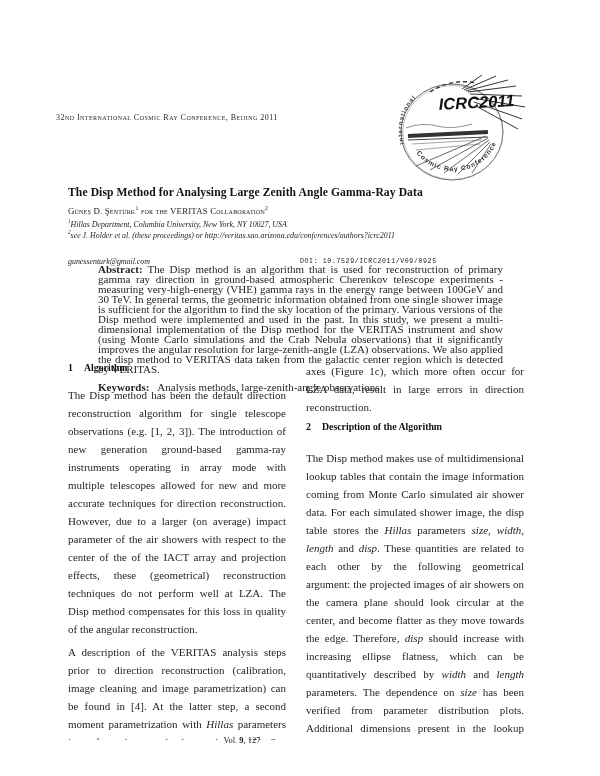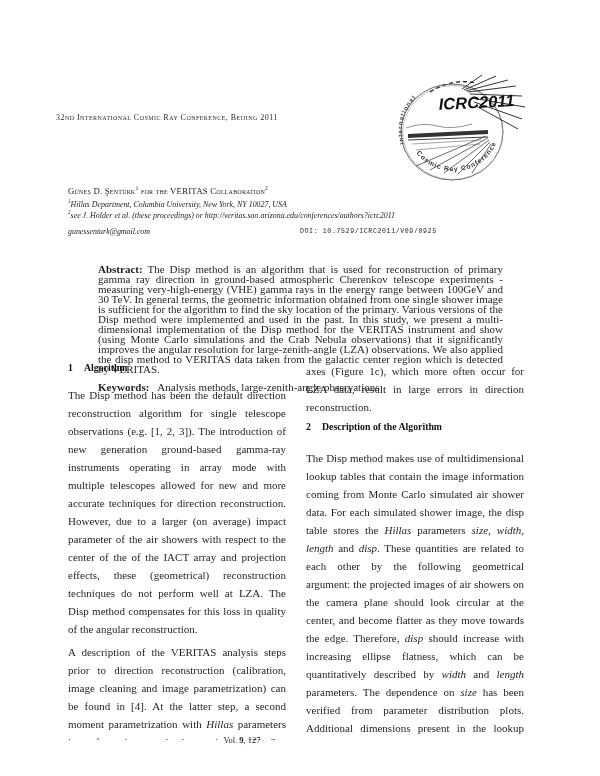--- a/index.html
+++ b/index.html
@@ -13,21 +13,21 @@
     font-size:8px;font-variant:small-caps;letter-spacing:.45px;color:#2a2a2a;
   }
   
   .logo{position:absolute;left:392px;top:74px;width:140px;height:110px;}
   
   .title-block{position:absolute;left:68px;top:186px;width:464px;}
   .paper-title{font-size:11.6px;font-weight:bold;letter-spacing:.1px;margin:0 0 7px 0;color:#111;}
   .author-line{font-size:8.8px;font-variant:small-caps;letter-spacing:.2px;color:#222;margin-bottom:3px;}
   sup{font-size:.65em;line-height:0;}
   .affil{font-size:7.9px;font-style:italic;color:#222;line-height:11px;}
-  .contact-row{position:relative;font-size:7.9px;margin-top:6px;height:11px;}
+  .contact-row{position:relative;font-size:7.9px;margin-top:16px;height:11px;}
   .email{font-style:italic;color:#222;}
   .doi{
     position:absolute;left:232px;top:1px;
     font-family:"Liberation Mono",monospace;font-size:6.6px;letter-spacing:.6px;color:#222;
   }
   
   .abstract-block{
     position:absolute;left:98px;top:264px;width:405px;
     font-size:11px;line-height:10px;text-align:justify;color:#1f1f1f;
   }
@@ -103,20 +103,21 @@
       <text font-family="Liberation Sans, sans-serif" font-size="6.6" font-weight="bold" fill="#333" letter-spacing="1">
         <textPath href="#arcBottom" startOffset="8%">Cosmic Ray Conference</textPath>
       </text>
       <text font-family="Liberation Sans, sans-serif" font-size="6.2" font-weight="bold" fill="#444" letter-spacing="1">
         <textPath href="#arcLeft" startOffset="4%">International</textPath>
       </text>
     </svg>
   </div>
 
   <div class="title-block">
+    <h1 class="paper-title">The Disp Method for Analysing Large Zenith Angle Gamma-Ray Data</h1>
     <div class="author-line">
       <span>Güneş D. Şentürk</span><sup>1</sup>
       <span>for the VERITAS Collaboration</span><sup>2</sup>
     </div>
     <div class="affil"><sup>1</sup><span>Hillas Department, Columbia University, New York, NY 10027, USA</span></div>
     <div class="affil"><sup>2</sup><span>see J. Holder et al. (these proceedings) or http://veritas.sao.arizona.edu/conferences/authors?icrc2011</span></div>
     <div class="contact-row">
       <span class="email">gunessenturk@gmail.com</span>
       <span class="doi">DOI: 10.7529/ICRC2011/V09/0925</span>
     </div>

